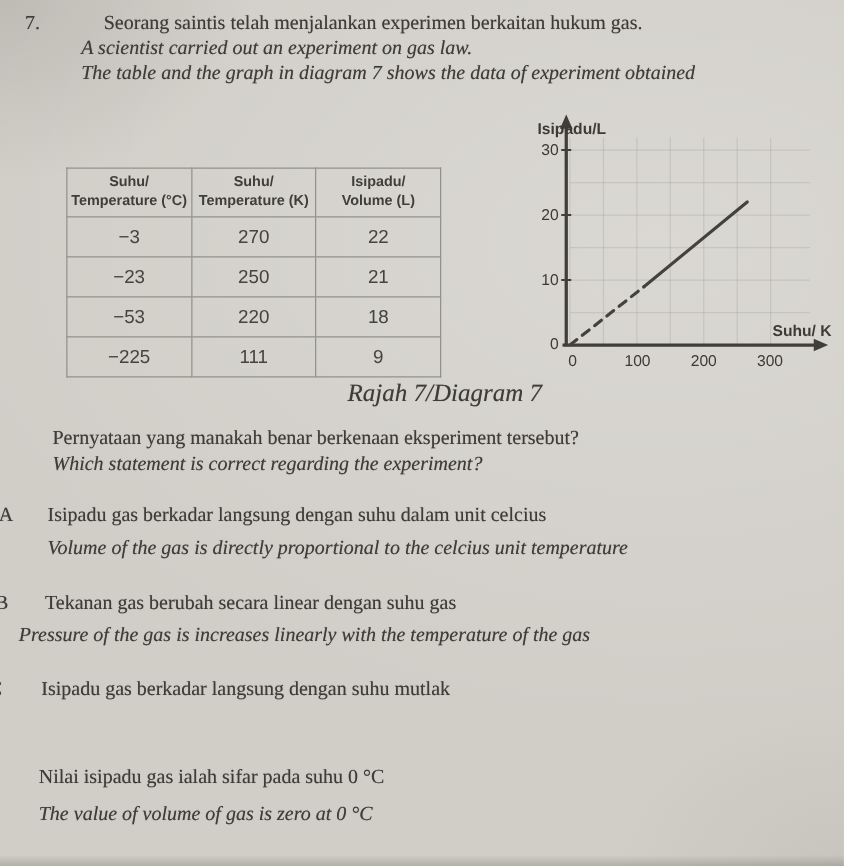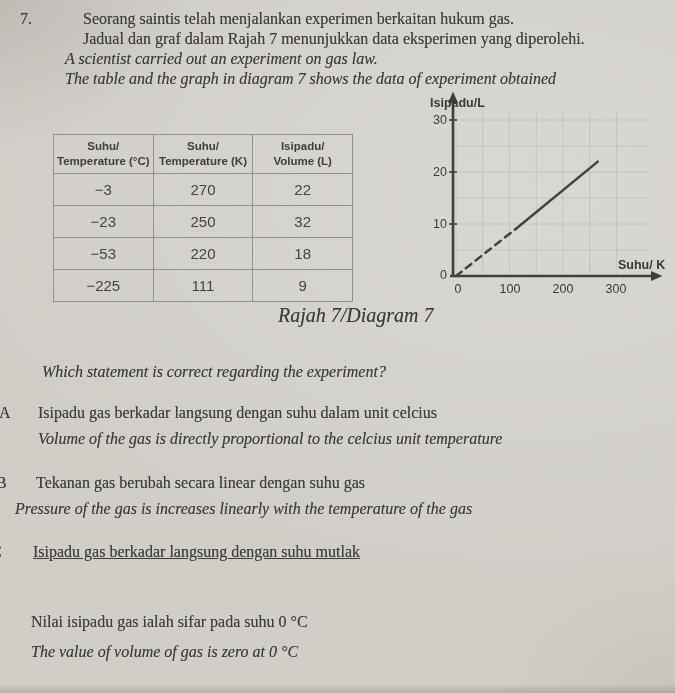--- a/index.html
+++ b/index.html
@@ -48,21 +48,20 @@
 </style>
 </head>
 <body>
 
 <div class="wrap">
 
   <div class="abs serif" style="left:20px;top:9px;">7.</div>
 
   <div class="abs serif intro" style="left:58px;top:9px;">
     <div>Seorang saintis telah menjalankan experimen berkaitan hukum gas.</div>
-    <div>Jadual dan graf dalam Rajah 7 menunjukkan data eksperimen yang diperolehi.</div>
     <div class="it en">A scientist carried out an experiment on gas law.</div>
     <div class="it en">The table and the graph in diagram 7 shows the data of experiment obtained</div>
   </div>
 
   <table class="datatable">
     <thead>
       <tr>
         <th>
           <div>Suhu/</div>
           <div>Temperature (°C)</div>
@@ -79,21 +78,21 @@
     </thead>
     <tbody>
       <tr>
         <td>−3</td>
         <td>270</td>
         <td>22</td>
       </tr>
       <tr>
         <td>−23</td>
         <td>250</td>
-        <td>32</td>
+        <td>21</td>
       </tr>
       <tr>
         <td>−53</td>
         <td>220</td>
         <td>18</td>
       </tr>
       <tr>
         <td>−225</td>
         <td>111</td>
         <td>9</td>
@@ -136,29 +135,30 @@
     <text x="47" y="140" text-anchor="end">10</text>
     <text x="47" y="191" text-anchor="end">0</text>
     <text x="58" y="205" text-anchor="middle">0</text>
     <text x="110" y="205" text-anchor="middle">100</text>
     <text x="163" y="205" text-anchor="middle">200</text>
     <text x="216" y="205" text-anchor="middle">300</text>
   </svg>
 
   <div class="abs serif caption" style="left:278px;top:305px;">Rajah 7/Diagram 7</div>
 
+  <div class="abs serif" style="left:42px;top:341px;">Pernyataan yang manakah benar berkenaan eksperiment tersebut?</div>
   <div class="abs serif it" style="left:42px;top:362px;">Which statement is correct regarding the experiment?</div>
 
   <div class="optletter serif" style="left:-1px;top:403px;">A</div>
   <div class="abs serif" style="left:38px;top:403px;">Isipadu gas berkadar langsung dengan suhu dalam unit celcius</div>
   <div class="abs serif it" style="left:38px;top:429px;">Volume of the gas is directly proportional to the celcius unit temperature</div>
 
   <div class="optletter serif" style="left:-4px;top:473px;">B</div>
   <div class="abs serif" style="left:36px;top:473px;">Tekanan gas berubah secara linear dengan suhu gas</div>
   <div class="abs serif it" style="left:15px;top:499px;">Pressure of the gas is increases linearly with the temperature of the gas</div>
 
   <div class="optletter serif" style="left:-9px;top:542px;">C</div>
-  <div class="abs serif" style="left:33px;top:542px;text-decoration:underline;">Isipadu gas berkadar langsung dengan suhu mutlak</div>
+  <div class="abs serif" style="left:33px;top:542px;">Isipadu gas berkadar langsung dengan suhu mutlak</div>
 
   <div class="abs serif" style="left:31px;top:612px;">Nilai isipadu gas ialah sifar pada suhu 0 °C</div>
   <div class="abs serif it" style="left:31px;top:642px;">The value of volume of gas is zero at 0 °C</div>
 
 </div>
 
 </body></html>

